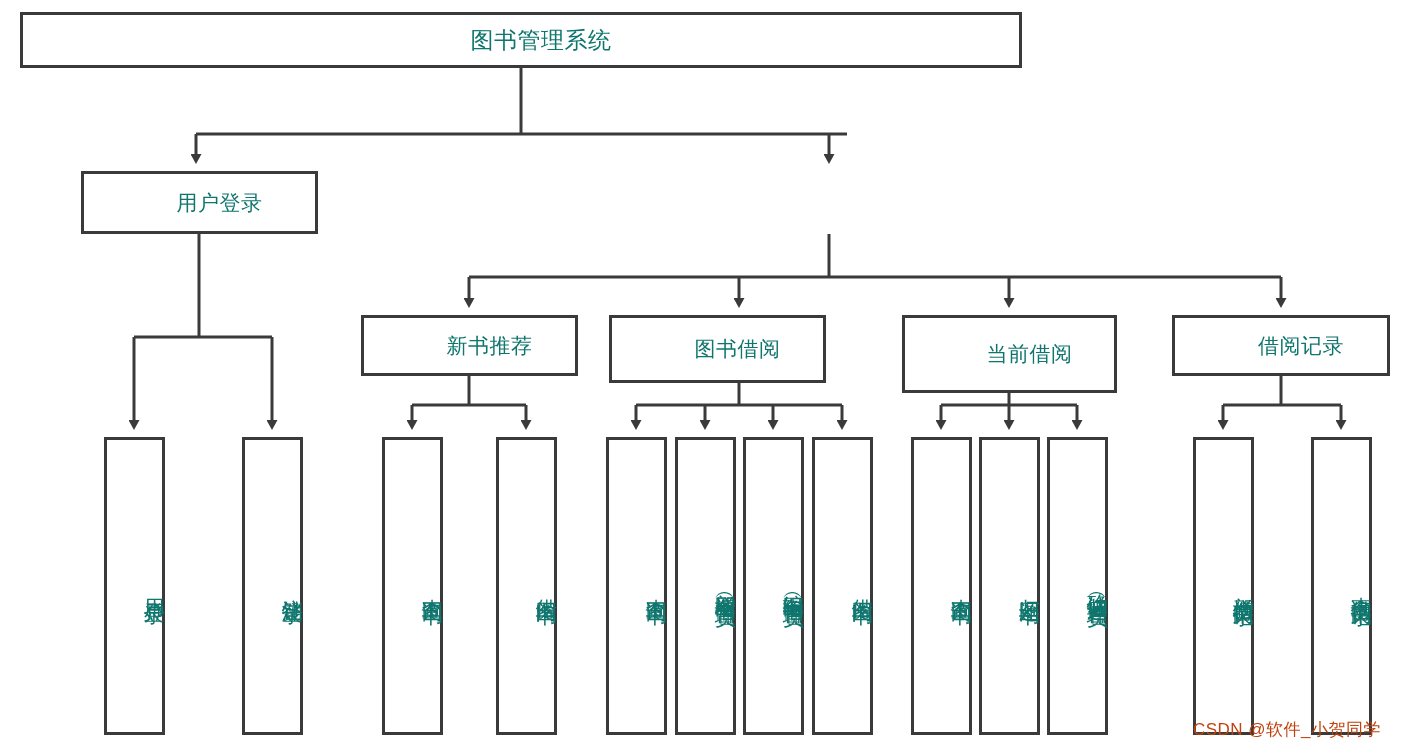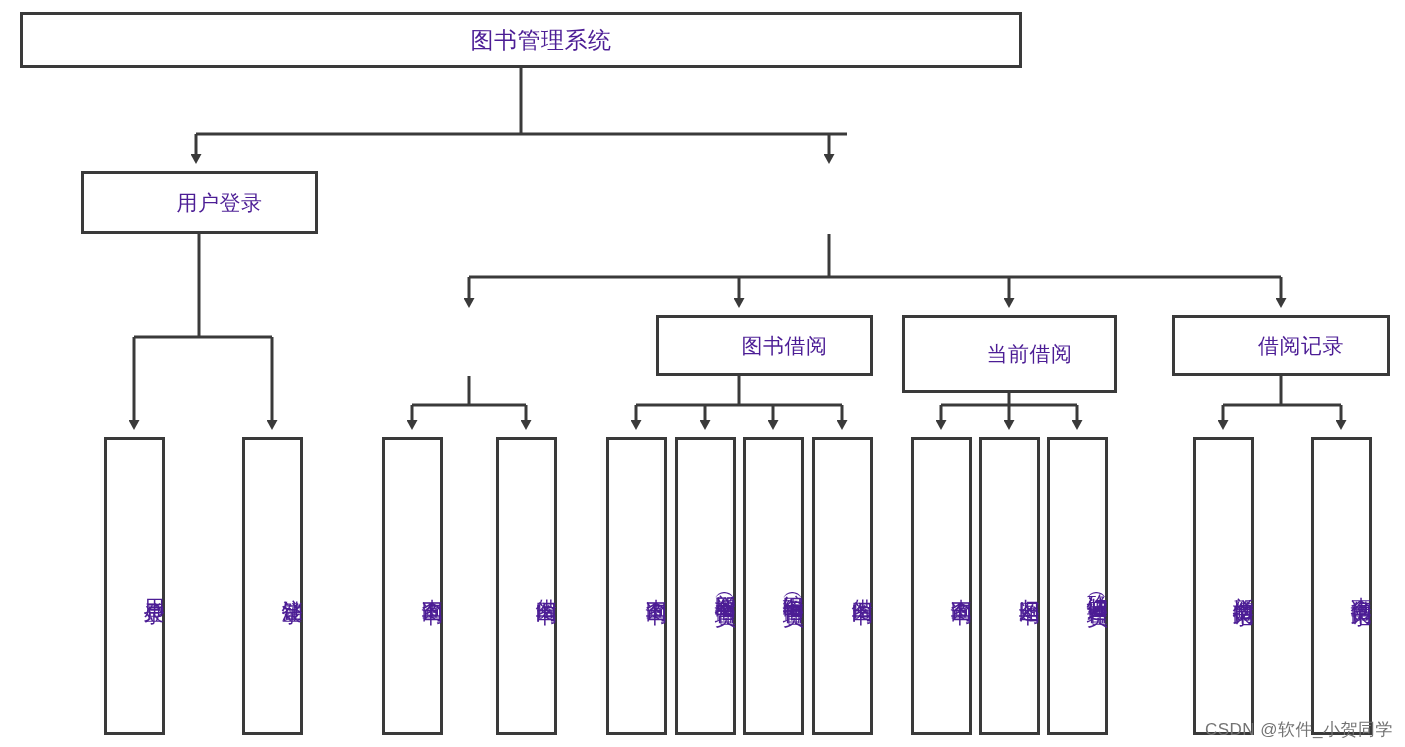--- a/index.html
+++ b/index.html
@@ -26,21 +26,21 @@
     pointer-events: none;
   }
   .node {
     position: absolute;
     box-sizing: border-box;
     background: #ffffff;
     border: 3px solid #3a3a3a;
     display: flex;
     align-items: center;
     justify-content: center;
-    color: #4c1d95;
+    color: #0f766e;
     z-index: 2;
     padding-left: 40px;
   }
   .node .label {
     display: block;
     text-align: center;
     letter-spacing: 0.5px;
   }
   .node-root { font-size: 23px; }
   .node-l2   { font-size: 21px; }
@@ -52,24 +52,24 @@
   .node-leaf .label {
     writing-mode: vertical-rl;
     text-orientation: upright;
     font-size: 21px;
     line-height: 1.22;
     letter-spacing: 2px;
     white-space: nowrap;
   }
   .watermark {
     position: absolute;
-    right: 12px;
+    right: 24px;
     bottom: 6px;
     font-size: 17px;
-    color: #737373;
+    color: #c2410c;
     z-index: 3;
     white-space: nowrap;
     letter-spacing: 0.5px;
   }
 </style>
 </head>
 <body>
 
 <div id="canvas">
 
@@ -124,21 +124,24 @@
   </svg>
 
   <div class="node node-root" style="left:20px; top:12px; width:1002px; height:56px;">
     <span class="label">图书管理系统</span>
   </div>
 
   <div class="node node-l2" style="left:81px; top:171px; width:237px; height:63px;">
     <span class="label">用户登录</span>
   </div>
 
-  <div class="node node-l3" style="left:656px; top:315px; width:217px; height:61px;">
+  <div class="node node-l3" style="left:361px; top:315px; width:217px; height:61px;">
+    <span class="label">新书推荐</span>
+  </div>
+  <div class="node node-l3" style="left:609px; top:315px; width:217px; height:68px;">
     <span class="label">图书借阅</span>
   </div>
   <div class="node node-l3" style="left:902px; top:315px; width:215px; height:78px;">
     <span class="label">当前借阅</span>
   </div>
   <div class="node node-l3" style="left:1172px; top:315px; width:218px; height:61px;font-family:Liberation Mono, monospace;">
     <span class="label">借阅记录</span>
   </div>
 
   <div class="node node-leaf" style="left:104px; top:437px; width:61px; height:298px;">

